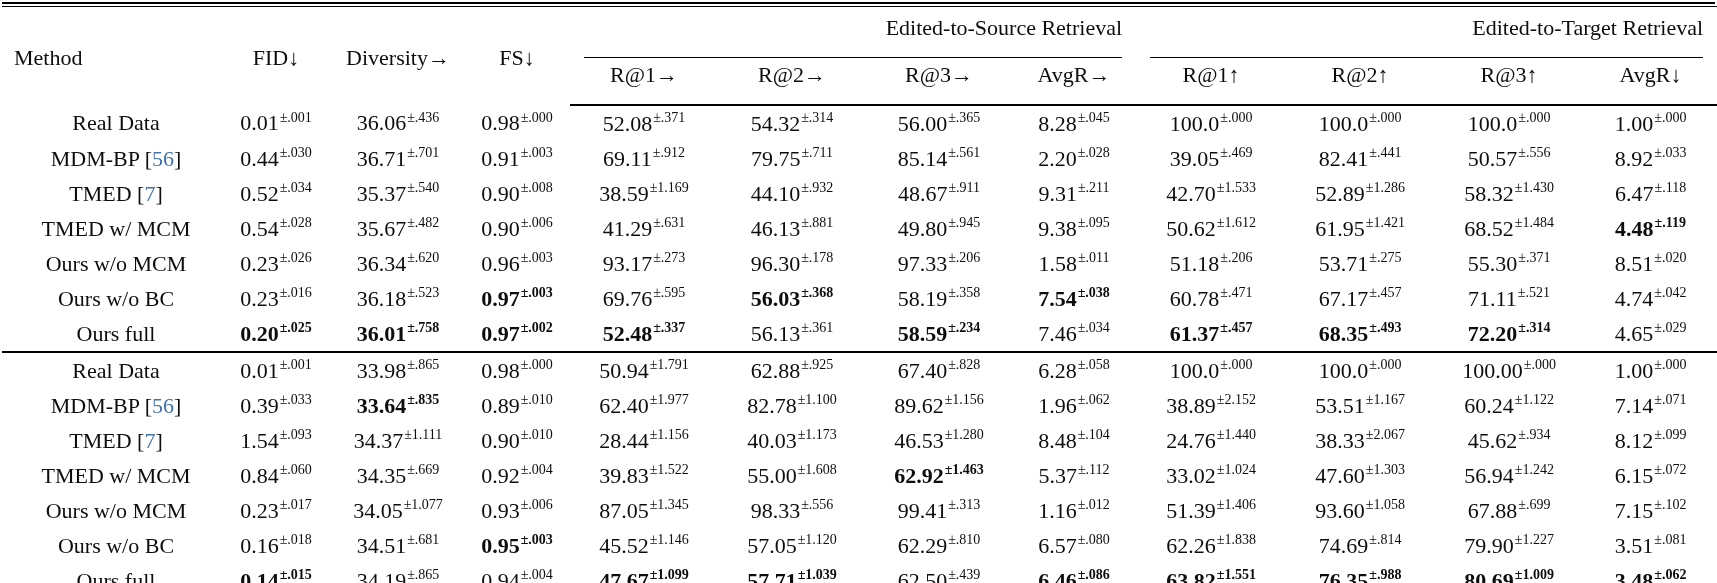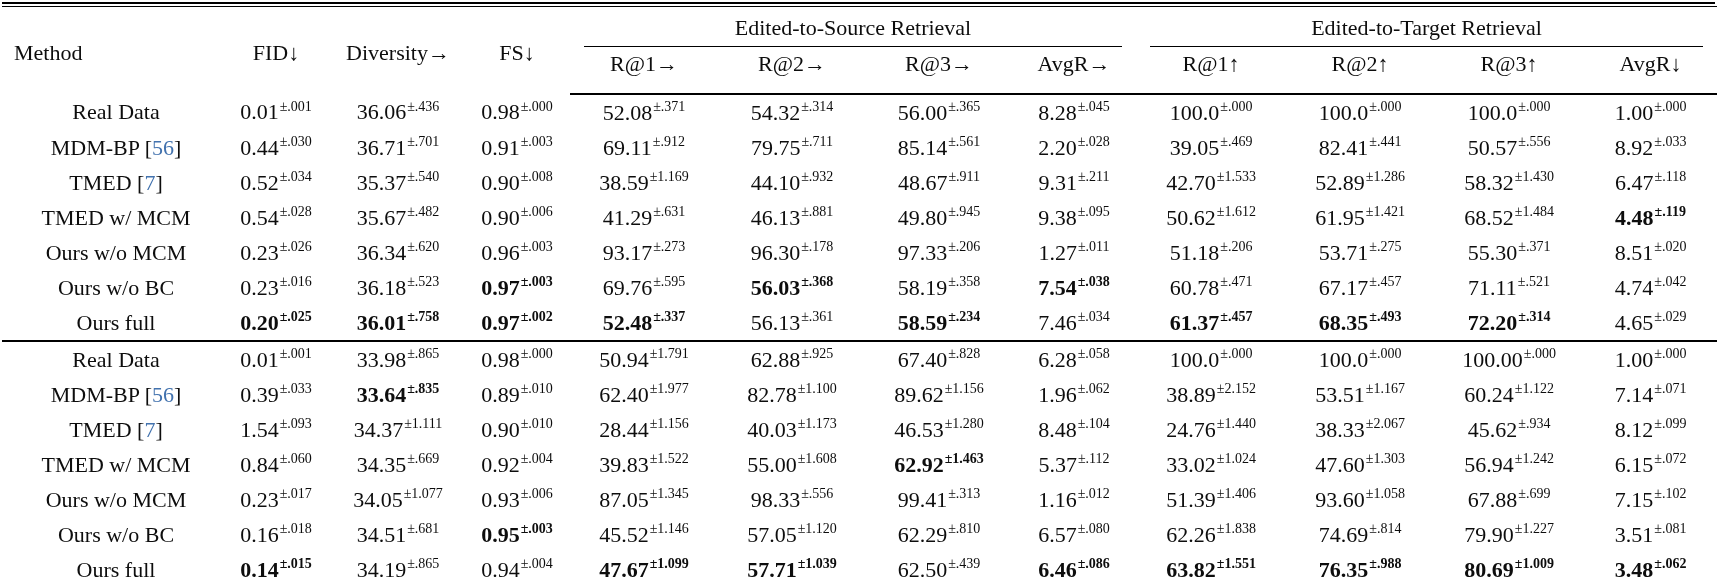--- a/index.html
+++ b/index.html
@@ -40,22 +40,23 @@
   thead tr.row1 th { padding-top: 8px; }
   thead th.method-h {
     text-align: left;
     padding-left: 12px;
   }
   thead tr.row2 th { border-bottom: 2px solid #000; padding-bottom: 16px; }
   th.group { padding: 6px 0 0 0; }
   .group-label {
     display: block;
     margin: 0 14px;
-    padding-bottom: 5px;
+    padding-bottom: 16px;
     border-bottom: 1.5px solid #000;
+    text-align: right;
   }
   tbody td {
     text-align: center;
     padding: 4.5px 2px;
     vertical-align: middle;
   }
   tbody td.method {
     text-align: center;
     padding-left: 12px;
   }
@@ -168,21 +169,21 @@
           <td class="bold"><span class="val">4.48</span><sup class="err">±.119</sup></td>
         </tr>
         <tr>
           <td class="method">Ours w/o MCM</td>
           <td><span class="val">0.23</span><sup class="err">±.026</sup></td>
           <td><span class="val">36.34</span><sup class="err">±.620</sup></td>
           <td><span class="val">0.96</span><sup class="err">±.003</sup></td>
           <td><span class="val">93.17</span><sup class="err">±.273</sup></td>
           <td><span class="val">96.30</span><sup class="err">±.178</sup></td>
           <td><span class="val">97.33</span><sup class="err">±.206</sup></td>
-          <td><span class="val">1.27</span><sup class="err">±.011</sup></td>
+          <td><span class="val">1.58</span><sup class="err">±.011</sup></td>
           <td><span class="val">51.18</span><sup class="err">±.206</sup></td>
           <td><span class="val">53.71</span><sup class="err">±.275</sup></td>
           <td><span class="val">55.30</span><sup class="err">±.371</sup></td>
           <td><span class="val">8.51</span><sup class="err">±.020</sup></td>
         </tr>
         <tr>
           <td class="method">Ours w/o BC</td>
           <td><span class="val">0.23</span><sup class="err">±.016</sup></td>
           <td><span class="val">36.18</span><sup class="err">±.523</sup></td>
           <td class="bold"><span class="val">0.97</span><sup class="err">±.003</sup></td>

